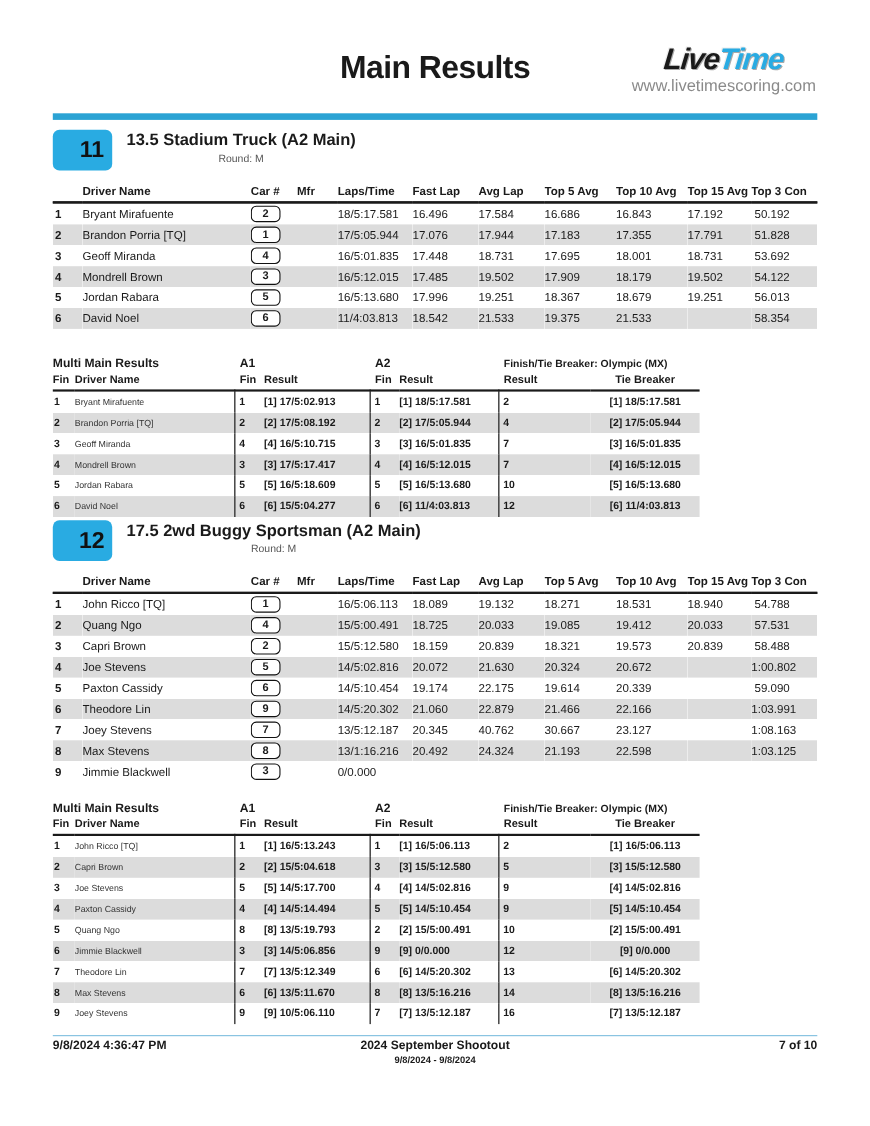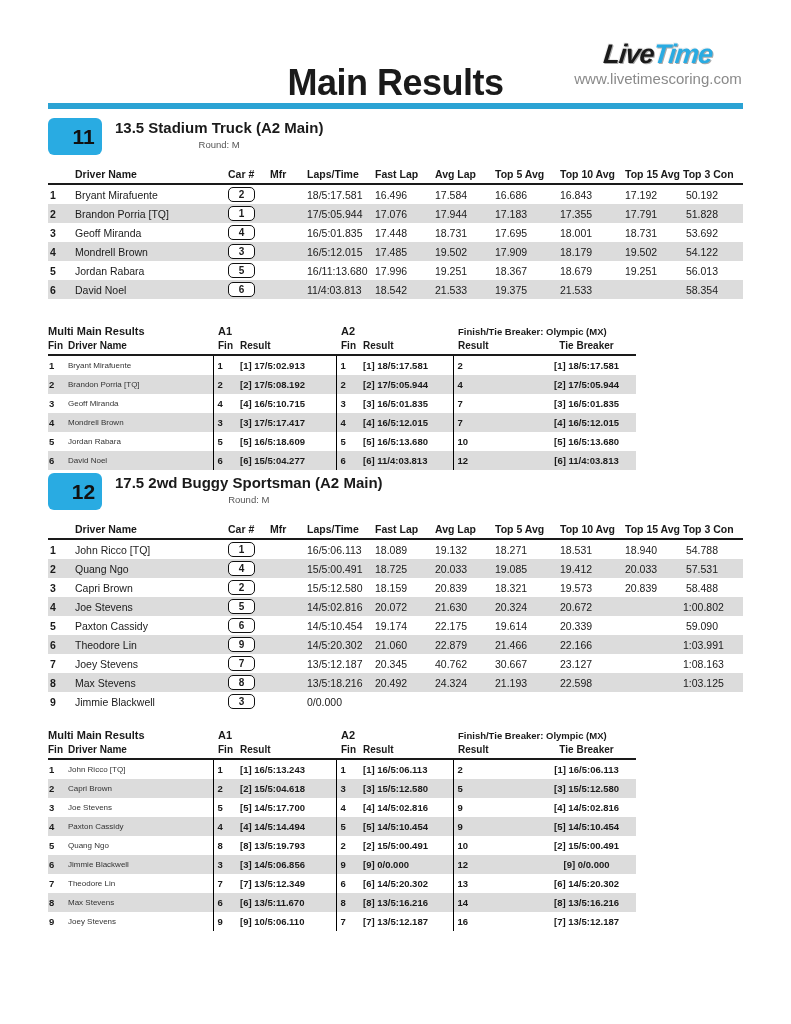--- a/index.html
+++ b/index.html
@@ -2,21 +2,21 @@
 <html><head>
 <meta charset="utf-8">
 <style>
   html,body { margin:0; padding:0; background:#ffffff; }
   body { width:791px; height:1024px; font-family:"Liberation Sans", sans-serif; color:#1a1a1a; }
   .page { position:relative; width:791px; height:1024px; overflow:hidden; background:#fff; }
   .content { padding:0 48px; }
 
   
   .hdr { position:relative; padding-top:46px; height:40px; }
-  .hdr h1 { margin:16px; text-align:center; font-size:36px; font-weight:bold; letter-spacing:-0.5px; }
+  .hdr h1 { margin:0; text-align:center; font-size:29px; font-weight:bold; letter-spacing:-0.5px; }
   .logo { position:absolute; top:40px; right:0; text-align:center; width:170px; }
   .logo-text { font-style:italic; font-weight:800; font-size:27px; letter-spacing:-1px;
                transform:skewX(-6deg); text-shadow:1px 1px 0 #aaa, -1px -1px 0 #eee; line-height:28px; }
   .logo-live { color:#1a1a1a; }
   .logo-time { color:#29ABE2; }
   .logo-url { font-size:15px; color:#8a8a8a; margin-top:2px; }
   .rule { height:6px; background:#2BA3D4; margin-top:17px; }
 
   
   .sec-head { display:flex; align-items:flex-start; margin-top:9px; height:40px; }
@@ -168,21 +168,21 @@
             <td class="c-top5">17.909</td>
             <td class="c-top10">18.179</td>
             <td class="c-top15">19.502</td>
             <td class="c-top3">54.122</td>
           </tr>
           <tr>
             <td class="c-pos">5</td>
             <td class="c-driver">Jordan Rabara</td>
             <td class="c-car"><span class="carbox">5</span></td>
             <td class="c-mfr"></td>
-            <td class="c-laps">16/11:13.680</td>
+            <td class="c-laps">16/5:13.680</td>
             <td class="c-fast">17.996</td>
             <td class="c-avg">19.251</td>
             <td class="c-top5">18.367</td>
             <td class="c-top10">18.679</td>
             <td class="c-top15">19.251</td>
             <td class="c-top3">56.013</td>
           </tr>
           <tr>
             <td class="c-pos">6</td>
             <td class="c-driver">David Noel</td>
@@ -419,21 +419,21 @@
             <td class="c-top5">30.667</td>
             <td class="c-top10">23.127</td>
             <td class="c-top15"></td>
             <td class="c-top3">1:08.163</td>
           </tr>
           <tr>
             <td class="c-pos">8</td>
             <td class="c-driver">Max Stevens</td>
             <td class="c-car"><span class="carbox">8</span></td>
             <td class="c-mfr"></td>
-            <td class="c-laps">13/5:18.216</td>
+            <td class="c-laps">13/1:16.216</td>
             <td class="c-fast">20.492</td>
             <td class="c-avg">24.324</td>
             <td class="c-top5">21.193</td>
             <td class="c-top10">22.598</td>
             <td class="c-top15"></td>
             <td class="c-top3">1:03.125</td>
           </tr>
           <tr>
             <td class="c-pos">9</td>
             <td class="c-driver">Jimmie Blackwell</td>
@@ -568,13 +568,21 @@
             <td class="c-a2fin">7</td>
             <td class="c-a2res">[7] 13/5:12.187</td>
             <td class="c-fres">16</td>
             <td class="c-tie">[7] 13/5:12.187</td>
           </tr>
         </tbody>
     </table>
 
   </div>
 
+  <div class="footer">
+    <div class="f-left">9/8/2024 4:36:47 PM</div>
+    <div class="f-center">
+      <div class="f-event">2024 September Shootout</div>
+      <div class="f-dates">9/8/2024 - 9/8/2024</div>
+    </div>
+    <div class="f-right">7 of 10</div>
+  </div>
 </div>
 
 </body></html>

